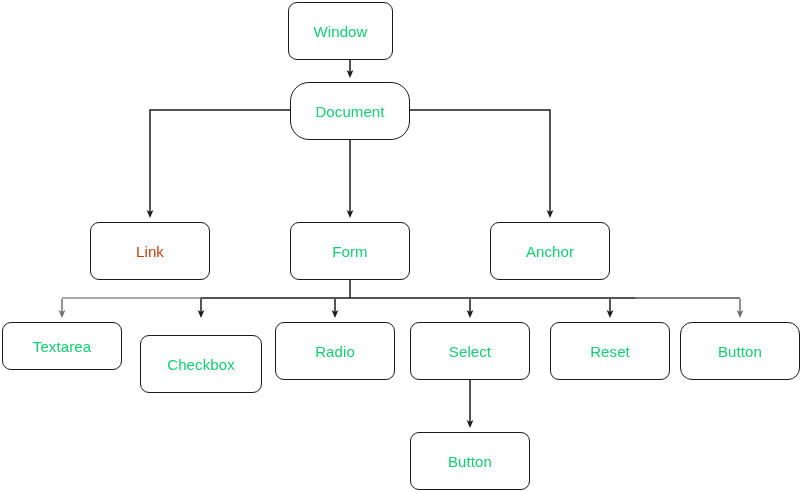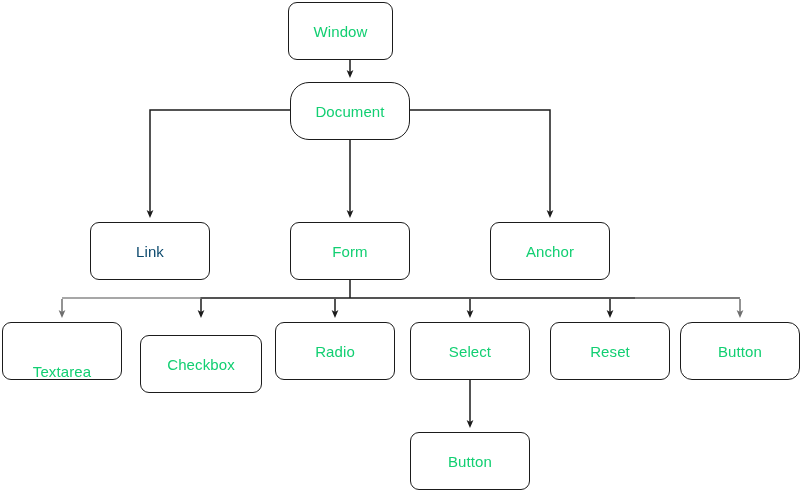--- a/index.html
+++ b/index.html
@@ -88,32 +88,32 @@
 
   <div class="node" style="left: 288px; top: 2px; width: 105px; height: 58px; border-color: rgb(27, 27, 27); background: rgb(255, 255, 255); border-radius: 9px;">
     <span class="node-label" style="color: rgb(18, 207, 114);">Window</span>
   </div>
 
   <div class="node" style="left: 290px; top: 82px; width: 120px; height: 58px; border-color: rgb(27, 27, 27); background: rgb(255, 255, 255); border-radius: 19px;">
     <span class="node-label" style="color: rgb(18, 207, 114);">Document</span>
   </div>
 
   <div class="node" style="left: 90px; top: 222px; width: 120px; height: 58px; border-color: rgb(27, 27, 27); background: rgb(255, 255, 255); border-radius: 9px;">
-    <span class="node-label" style="color: #0c4a6e; text-align: center;">Link</span>
+    <span class="node-label" style="color: #c2410c; text-align: center;">Link</span>
   </div>
 
   <div class="node" style="left: 290px; top: 222px; width: 120px; height: 58px; border-color: rgb(27, 27, 27); background: rgb(255, 255, 255); border-radius: 9px;">
     <span class="node-label" style="color: rgb(18, 207, 114);">Form</span>
   </div>
 
   <div class="node" style="left: 490px; top: 222px; width: 120px; height: 58px; border-color: rgb(27, 27, 27); background: rgb(255, 255, 255); border-radius: 9px;">
     <span class="node-label" style="color: rgb(18, 207, 114);">Anchor</span>
   </div>
 
-  <div class="node" style="left: 2px; top: 322px; width: 120px; height: 58px; border-color: rgb(27, 27, 27); background: rgb(255, 255, 255); border-radius: 9px; align-items: flex-end;">
+  <div class="node" style="left: 2px; top: 322px; width: 120px; height: 48px; border-color: rgb(27, 27, 27); background: rgb(255, 255, 255); border-radius: 9px;">
     <span class="node-label" style="color: rgb(18, 207, 114);">Textarea</span>
   </div>
 
   <div class="node" style="left: 140px; top: 322px; width: 122px; height: 58px; border-color: rgb(27, 27, 27); background: rgb(255, 255, 255); border-radius: 9px; margin-top: 13px;">
     <span class="node-label" style="color: rgb(18, 207, 114);">Checkbox</span>
   </div>
 
   <div class="node" style="left: 275px; top: 322px; width: 120px; height: 58px; border-color: rgb(27, 27, 27); background: rgb(255, 255, 255); border-radius: 9px;">
     <span class="node-label" style="color: rgb(18, 207, 114);">Radio</span>
   </div>

